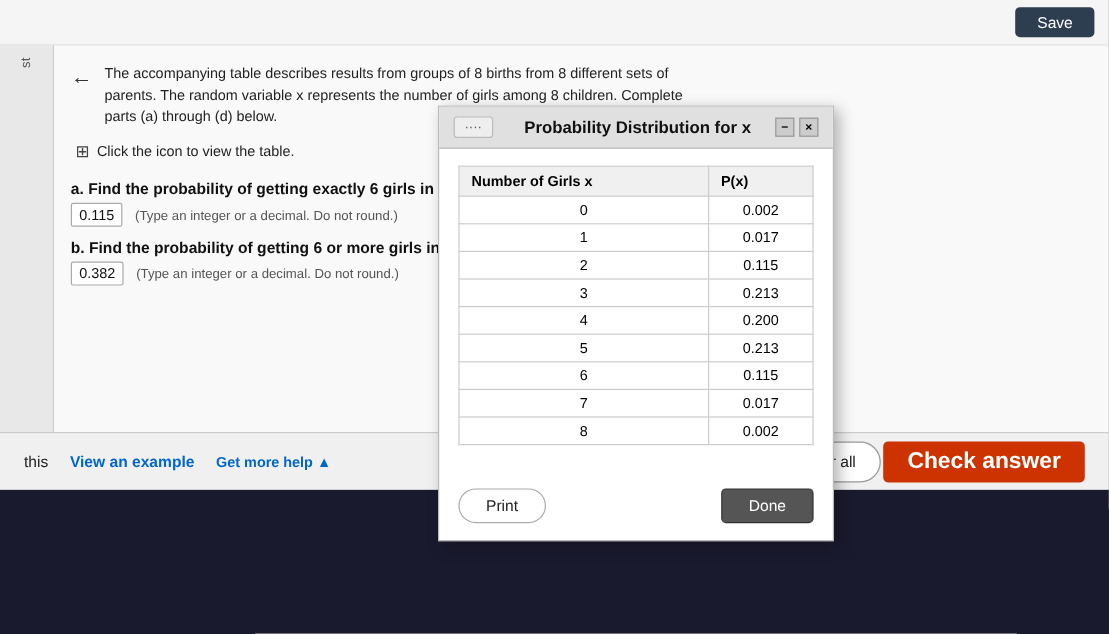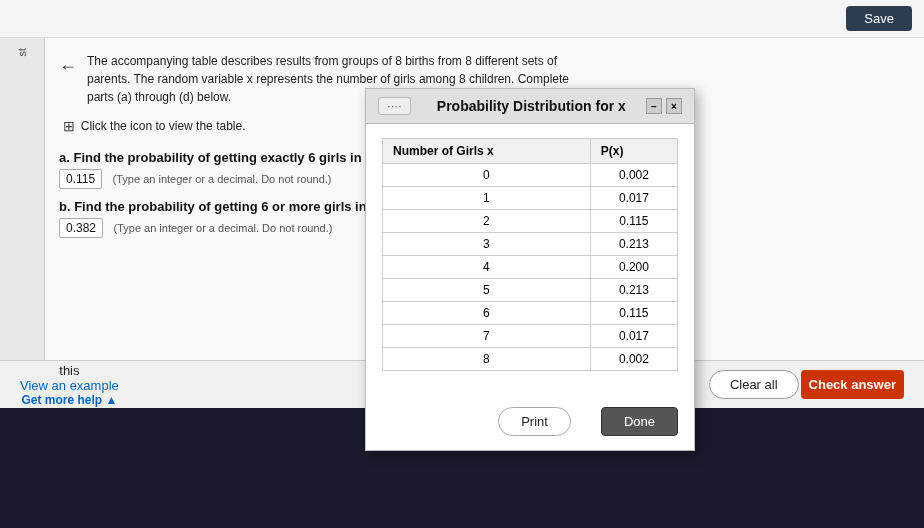--- a/index.html
+++ b/index.html
@@ -183,21 +183,21 @@
     }
     .prob-table td {
       border: 1px solid #ccc;
       padding: 4px 10px;
       font-size: 12px;
       text-align: center;
       background: white;
     }
     .modal-footer {
       display: flex;
-      justify-content: flex-end;
+      justify-content: space-between;
       gap: 30px;
       padding: 6px 16px 14px;
     }
     .print-button {
       background: white;
       border: 1px solid #aaa;
       padding: 6px 22px;
       border-radius: 20px;
       font-size: 13px;
       cursor: pointer;
@@ -218,31 +218,31 @@
       background: #f0f0f0;
       border-top: 1px solid #ccc;
       display: flex;
       align-items: center;
       justify-content: space-between;
       padding: 0 20px;
     }
     .bottom-left {
       display: flex;
       align-items: center;
-      flex-direction: column;
+      gap: 18px;
     }
     .bottom-link {
       font-size: 13px;
       color: #222;
       text-decoration: none;
       cursor: pointer;
     }
     .view-example {
       color: #0066cc;
-      font-weight: normal;
+      font-weight: bold;
       font-size: 13px;
       cursor: pointer;
     }
     .get-more-help {
       color: #0066cc;
       font-weight: bold;
       font-size: 12px;
       cursor: pointer;
     }
     .bottom-right {
@@ -254,23 +254,23 @@
       border: 1px solid #999;
       padding: 6px 20px;
       border-radius: 20px;
       font-size: 13px;
       cursor: pointer;
       color: #222;
     }
     .check-answer-btn {
       background: #cc3300;
       border: none;
-      padding: 6px 8px;
+      padding: 6px 20px;
       border-radius: 4px;
-      font-size: 13px;
+      font-size: 19px;
       cursor: pointer;
       color: white;
       font-weight: bold;
     }
     .ellipsis-btn {
       background: #eee;
       border: 1px solid #bbb;
       padding: 2px 8px;
       border-radius: 3px;
       font-size: 11px;

